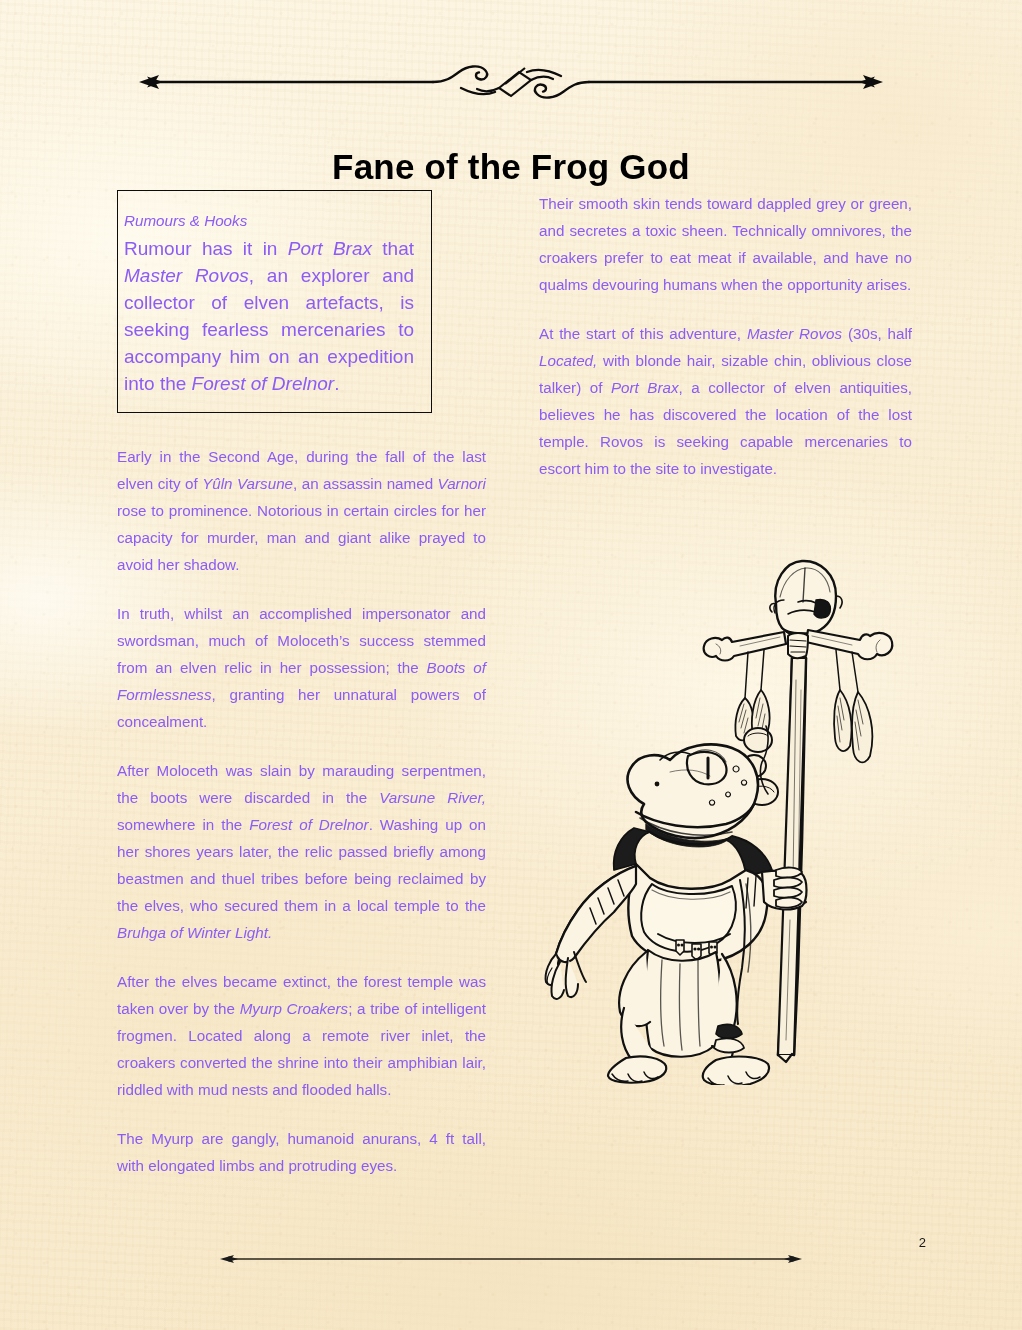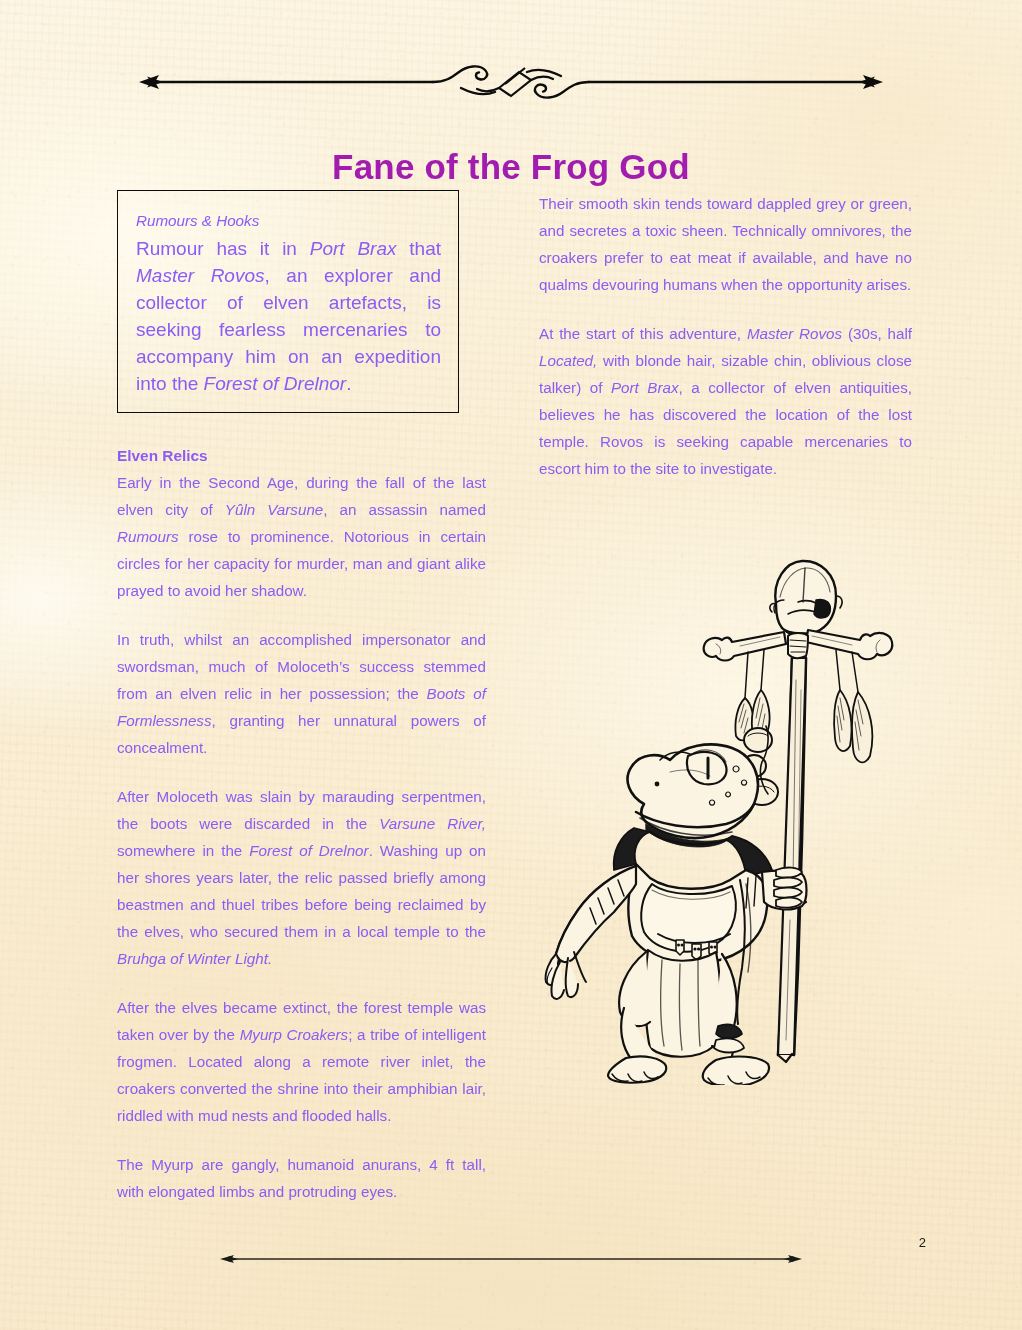--- a/index.html
+++ b/index.html
@@ -75,21 +75,21 @@
   
   #page-title {
     position: absolute;
     left: 0;
     top: 124px;
     width: 1022px;
     text-align: center;
     font-size: 35px;
     font-weight: bold;
     letter-spacing: .2px;
-    color: #a21caf;
+    color: #000000;
   }
 
   
   .column {
     position: absolute;
     top: 190px;
     width: 369px;
     font-size: 15.2px;
     line-height: 27px;
     text-align: justify;
@@ -112,23 +112,23 @@
     line-height: 25px;
     text-align: left;
   }
 
   em { font-style: italic; }
 
   
   #rumours-box {
     box-sizing: border-box;
     border: 1.6px solid #0c0c0c;
-    padding: 16px 17px 15px 18px;
+    padding: 16px 17px 15px 6px;
     margin: 0 0 30px 0;
-    width: 342px;
+    width: 315px;
   }
   #rumours-box .box-title {
     font-style: italic;
     font-size: 15.2px;
     line-height: 27px;
     margin: 0 0 1px 0;
     text-align: left;
   }
   #rumours-box .box-body {
     margin: 0;
@@ -199,23 +199,22 @@
 
   <h1 id="page-title">Fane of the Frog God</h1>
 
   <div class="column" id="left-column">
 
     <div id="rumours-box">
       <div class="box-title">Rumours &amp; Hooks</div>
       <p class="box-body">Rumour has it in <em>Port Brax</em> that <em>Master Rovos</em>, an explorer and collector of elven artefacts, is seeking fearless mercenaries to accompany him on an expedition into the <em>Forest of Drelnor</em>.</p>
     </div>
 
-    <h2 class="section-heading">Elven Relics</h2>
-
-    <p>Early in the Second Age, during the fall of the last elven city of <em>Yûln Varsune</em>, an assassin named <em>Rumours</em> rose to prominence. Notorious in certain circles for her capacity for murder, man and giant alike prayed to avoid her shadow.</p>
+
+    <p>Early in the Second Age, during the fall of the last elven city of <em>Yûln Varsune</em>, an assassin named <em>Varnori</em> rose to prominence. Notorious in certain circles for her capacity for murder, man and giant alike prayed to avoid her shadow.</p>
     <p>In truth, whilst an accomplished impersonator and swordsman, much of Moloceth’s success stemmed from an elven relic in her possession; the <em>Boots of Formlessness</em>, granting her unnatural powers of concealment.</p>
     <p>After Moloceth was slain by marauding serpentmen, the boots were discarded in the <em>Varsune River,</em> somewhere in the <em>Forest of Drelnor</em>. Washing up on her shores years later, the relic passed briefly among beastmen and thuel tribes before being reclaimed by the elves, who secured them in a local temple to the <em>Bruhga of Winter Light.</em></p>
     <p>After the elves became extinct, the forest temple was taken over by the <em>Myurp Croakers</em>; a tribe of intelligent frogmen. Located along a remote river inlet, the croakers converted the shrine into their amphibian lair, riddled with mud nests and flooded halls.</p>
     <p>The Myurp are gangly, humanoid anurans, 4 ft tall, with elongated limbs and protruding eyes.</p>
   </div>
 
   <div class="column" id="right-column">
     <p>Their smooth skin tends toward dappled grey or green, and secretes a toxic sheen. Technically omnivores, the croakers prefer to eat meat if available, and have no qualms devouring humans when the opportunity arises.</p>
     <p>At the start of this adventure, <em>Master Rovos</em> (30s, half <em>Located,</em> with blonde hair, sizable chin, oblivious close talker) of <em>Port Brax</em>, a collector of elven antiquities, believes he has discovered the location of the lost temple. Rovos is seeking capable mercenaries to escort him to the site to investigate.</p>
   </div>

